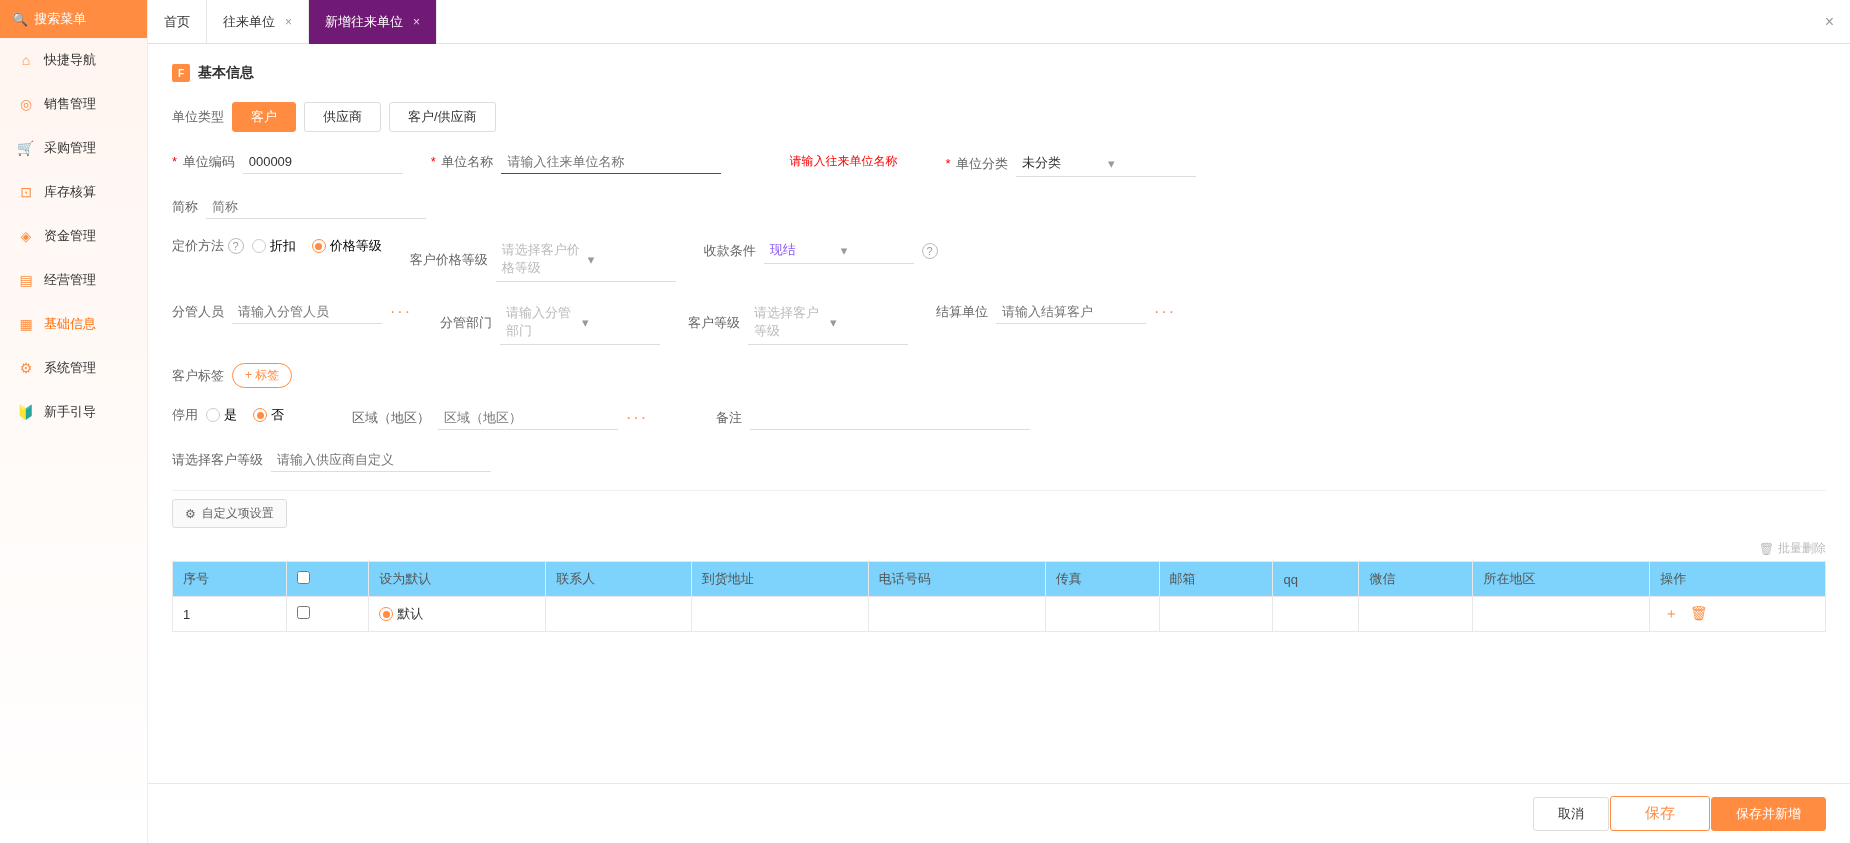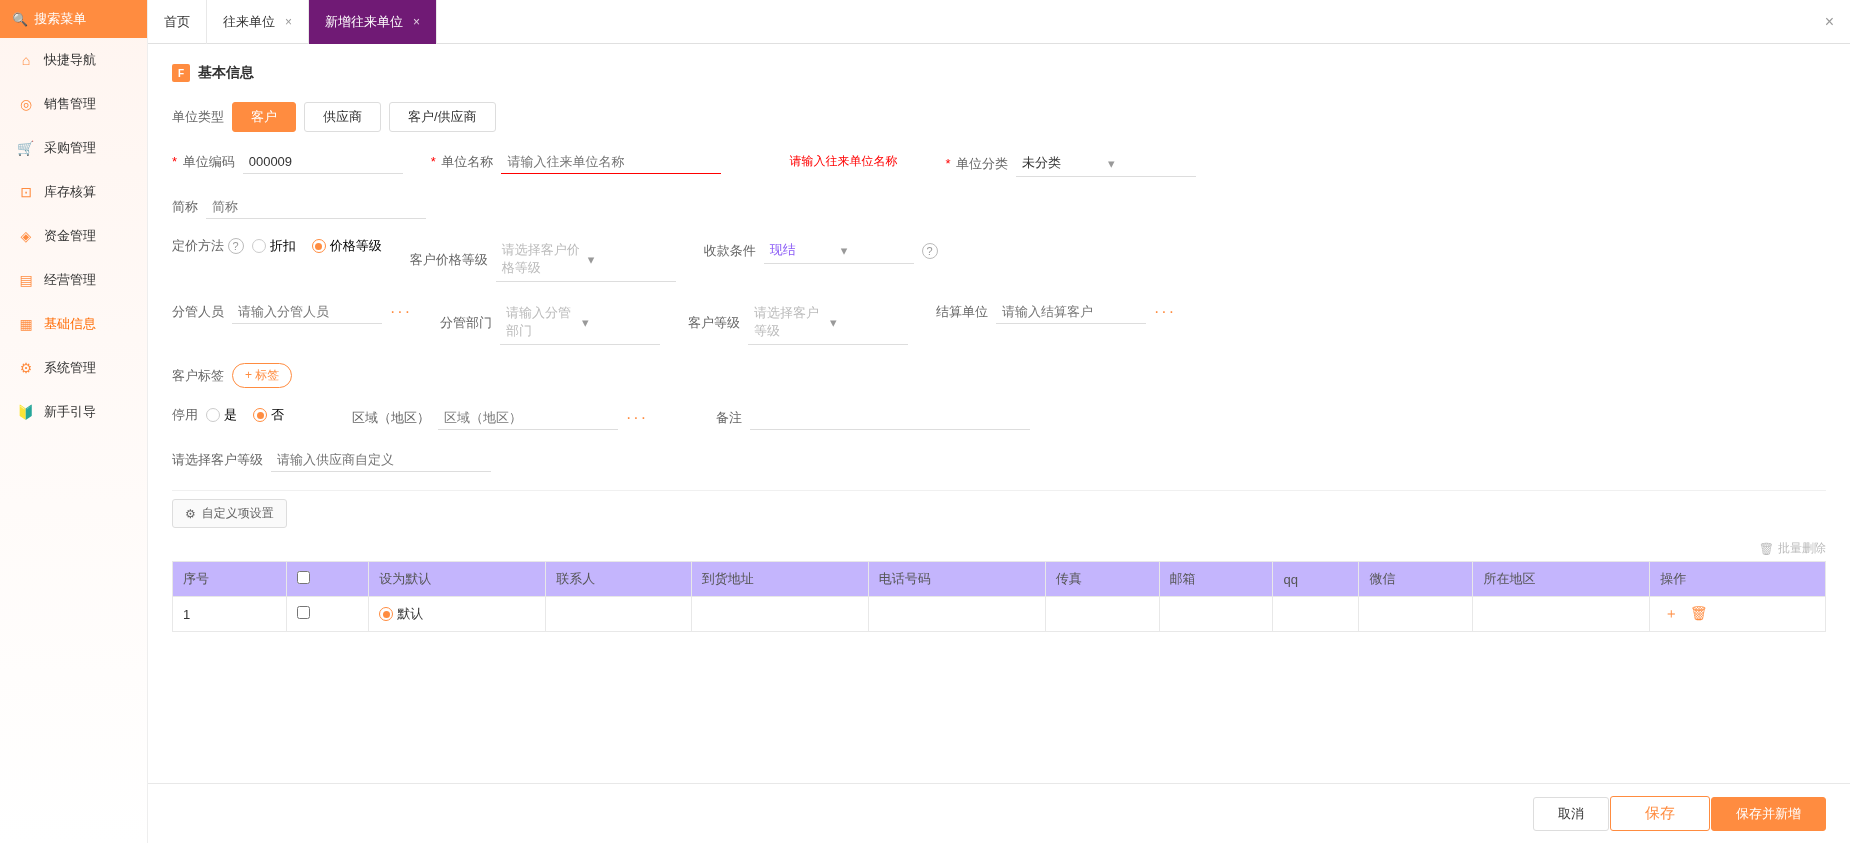--- a/index.html
+++ b/index.html
@@ -280,21 +280,21 @@
       margin-bottom: 12px;
     }
 
     
     .data-table {
       width: 100%;
       border-collapse: collapse;
       font-size: 13px;
     }
     .data-table th {
-      background: #c4b5fd;
+      background: #7dd3fc;
       border: 1px solid #e8e8e8;
       padding: 8px 10px;
       text-align: left;
       color: #555;
       font-weight: normal;
     }
     .data-table td {
       border: 1px solid #e8e8e8;
       padding: 6px 10px;
       color: #333;

